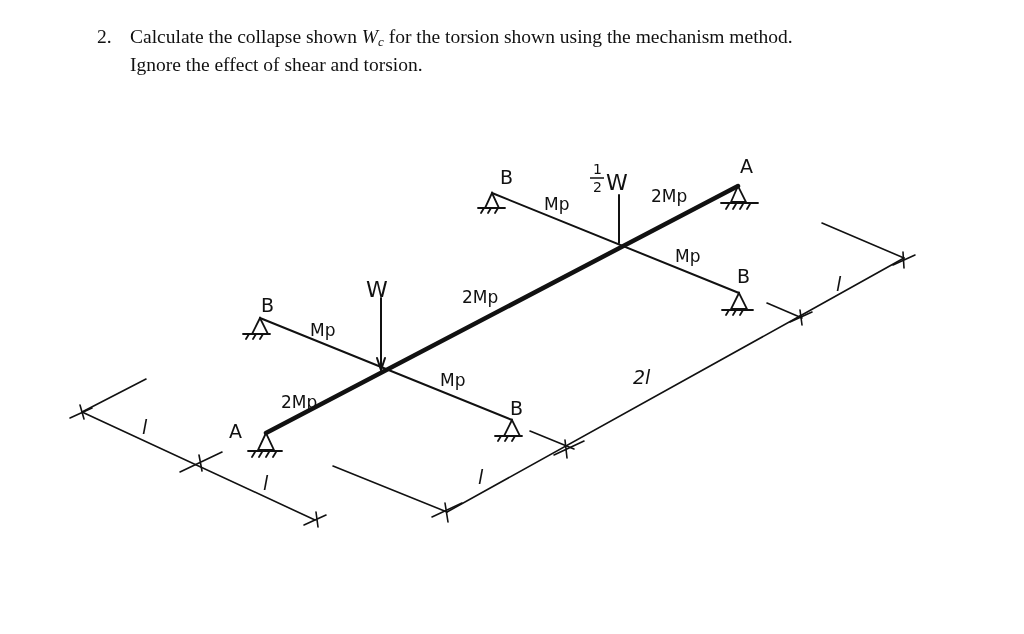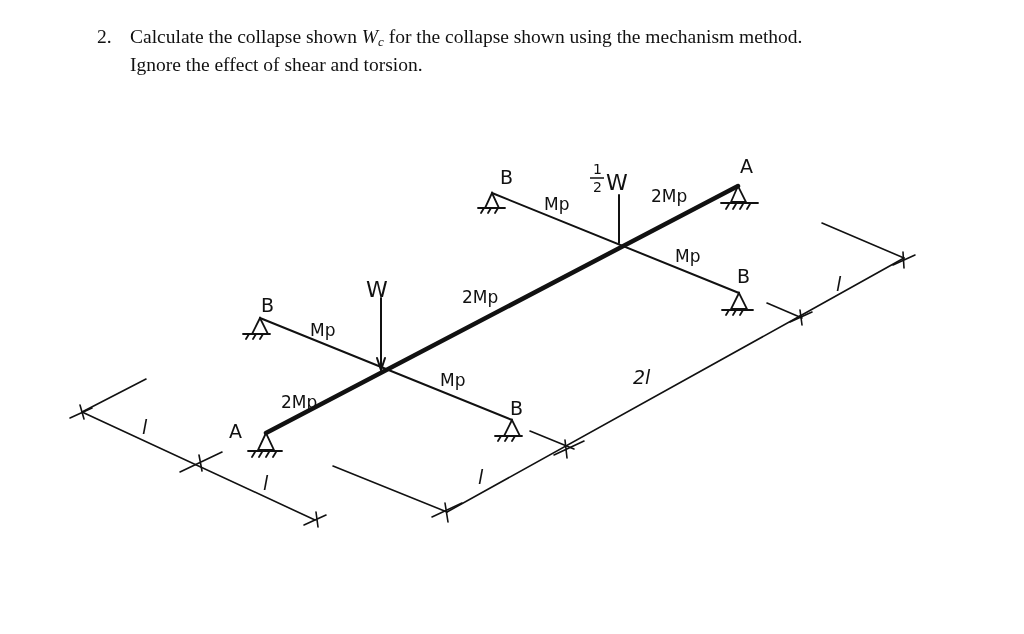--- a/index.html
+++ b/index.html
@@ -11,21 +11,21 @@
   .question i { font-style:italic; }
   .question sub { font-size:13px; vertical-align:-3px; font-style:italic; }
   svg { position:absolute; left:0; top:0; }
   .hand { font-family:"DejaVu Sans", sans-serif; fill:#111; }
 </style>
 </head>
 <body>
 
 <div class="question">
   <span class="num">2.</span>
-  <span class="line1"><span>Calculate the collapse shown </span><i>W</i><sub>c</sub><span> for the collapse shown using the mechanism method.</span></span>
+  <span class="line1"><span>Calculate the collapse shown </span><i>W</i><sub>c</sub><span> for the torsion shown using the mechanism method.</span></span>
   <span class="line2">Ignore the effect of shear and torsion.</span>
 </div>
 
 <svg width="1024" height="634" viewBox="0 0 1024 634">
   <g stroke="#111" fill="none" stroke-linecap="round">
 
     <line x1="266" y1="433" x2="738" y2="186" stroke-width="4.5"></line>
 
     <line x1="260" y1="318" x2="512" y2="420" stroke-width="2"></line>
 

